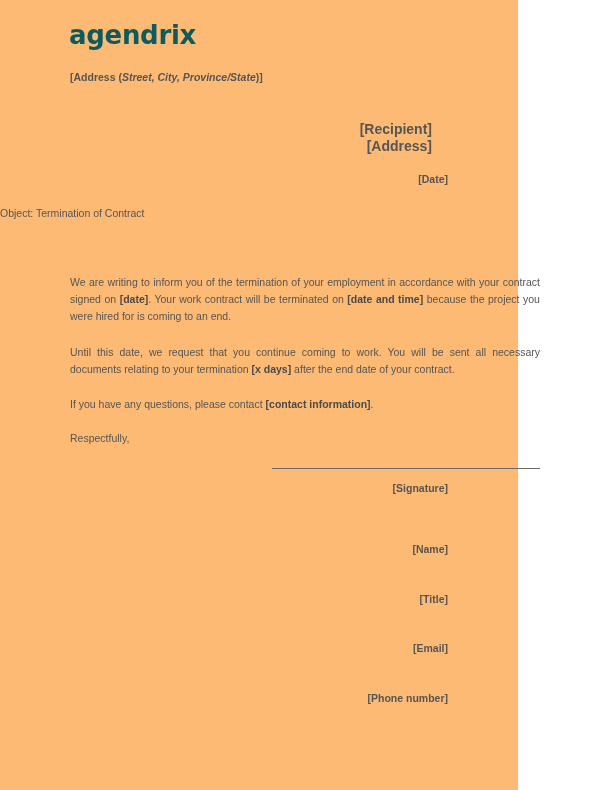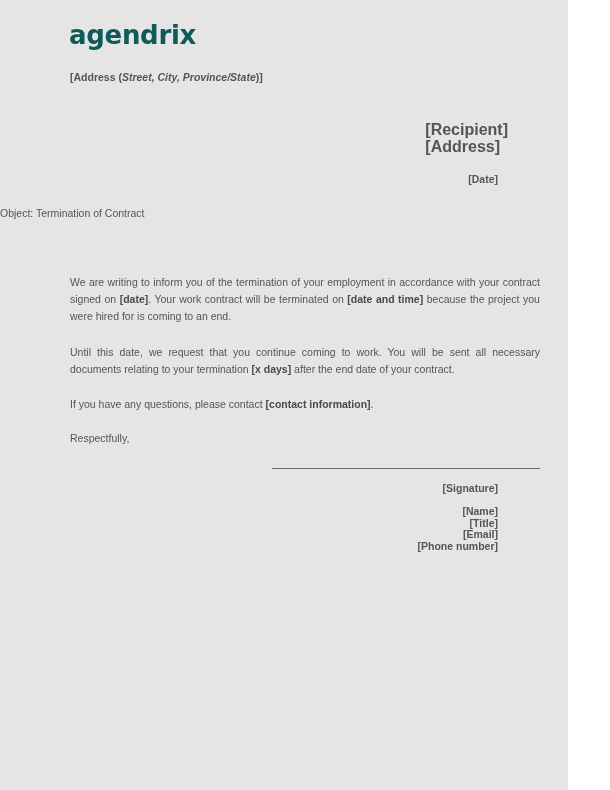--- a/index.html
+++ b/index.html
@@ -12,22 +12,22 @@
       height: 790px;
       position: relative;
       overflow: hidden;
       font-family: "Liberation Sans", sans-serif;
       color: #505050;
       font-size: 10px;
     }
     .page {
       position: absolute;
       left: 0; top: 0;
-      width: 568px; height: 790px;
-      background: #e5e5e5;
+      width: 518px; height: 790px;
+      background: #fdba74;
     }
     .logo {
       position: absolute;
       left: 69px;
       top: 22px;
       font-family: "DejaVu Sans", sans-serif;
       font-size: 26px;
       font-weight: bold;
       letter-spacing: -0.3px;
       color: #0f5b5b;
@@ -38,24 +38,24 @@
       left: 70px;
       top: 69px;
       font-size: 10.5px;
       line-height: 17px;
       font-weight: bold;
       color: #555555;
     }
     .sender em { font-style: italic; }
     .recipient {
       position: absolute;
-      right: 60px;
+      right: 86px;
       top: 121px;
-      text-align: left;
-      font-size: 16px;
+      text-align: right;
+      font-size: 14px;
       line-height: 17px;
       font-weight: bold;
       color: #555555;
     }
     .date {
       position: absolute;
       right: 70px;
       top: 173px;
       text-align: right;
       font-size: 10.5px;
@@ -104,21 +104,21 @@
     .contact-block {
       position: absolute;
       right: 70px;
       top: 506px;
       text-align: right;
       font-size: 10.5px;
       line-height: 11.5px;
       font-weight: bold;
       color: #555555;
     }
-    .contact-block div { white-space: nowrap; }
+    .contact-block div { white-space: nowrap; margin-top: 38px; }
   </style>
 </head>
 <body>
 
 <div class="page">
 
   <div class="logo">agendrix</div>
 
   <div class="sender">
     <div><span>[Address (</span><em>Street, City, Province/State</em><span>)]</span></div>

